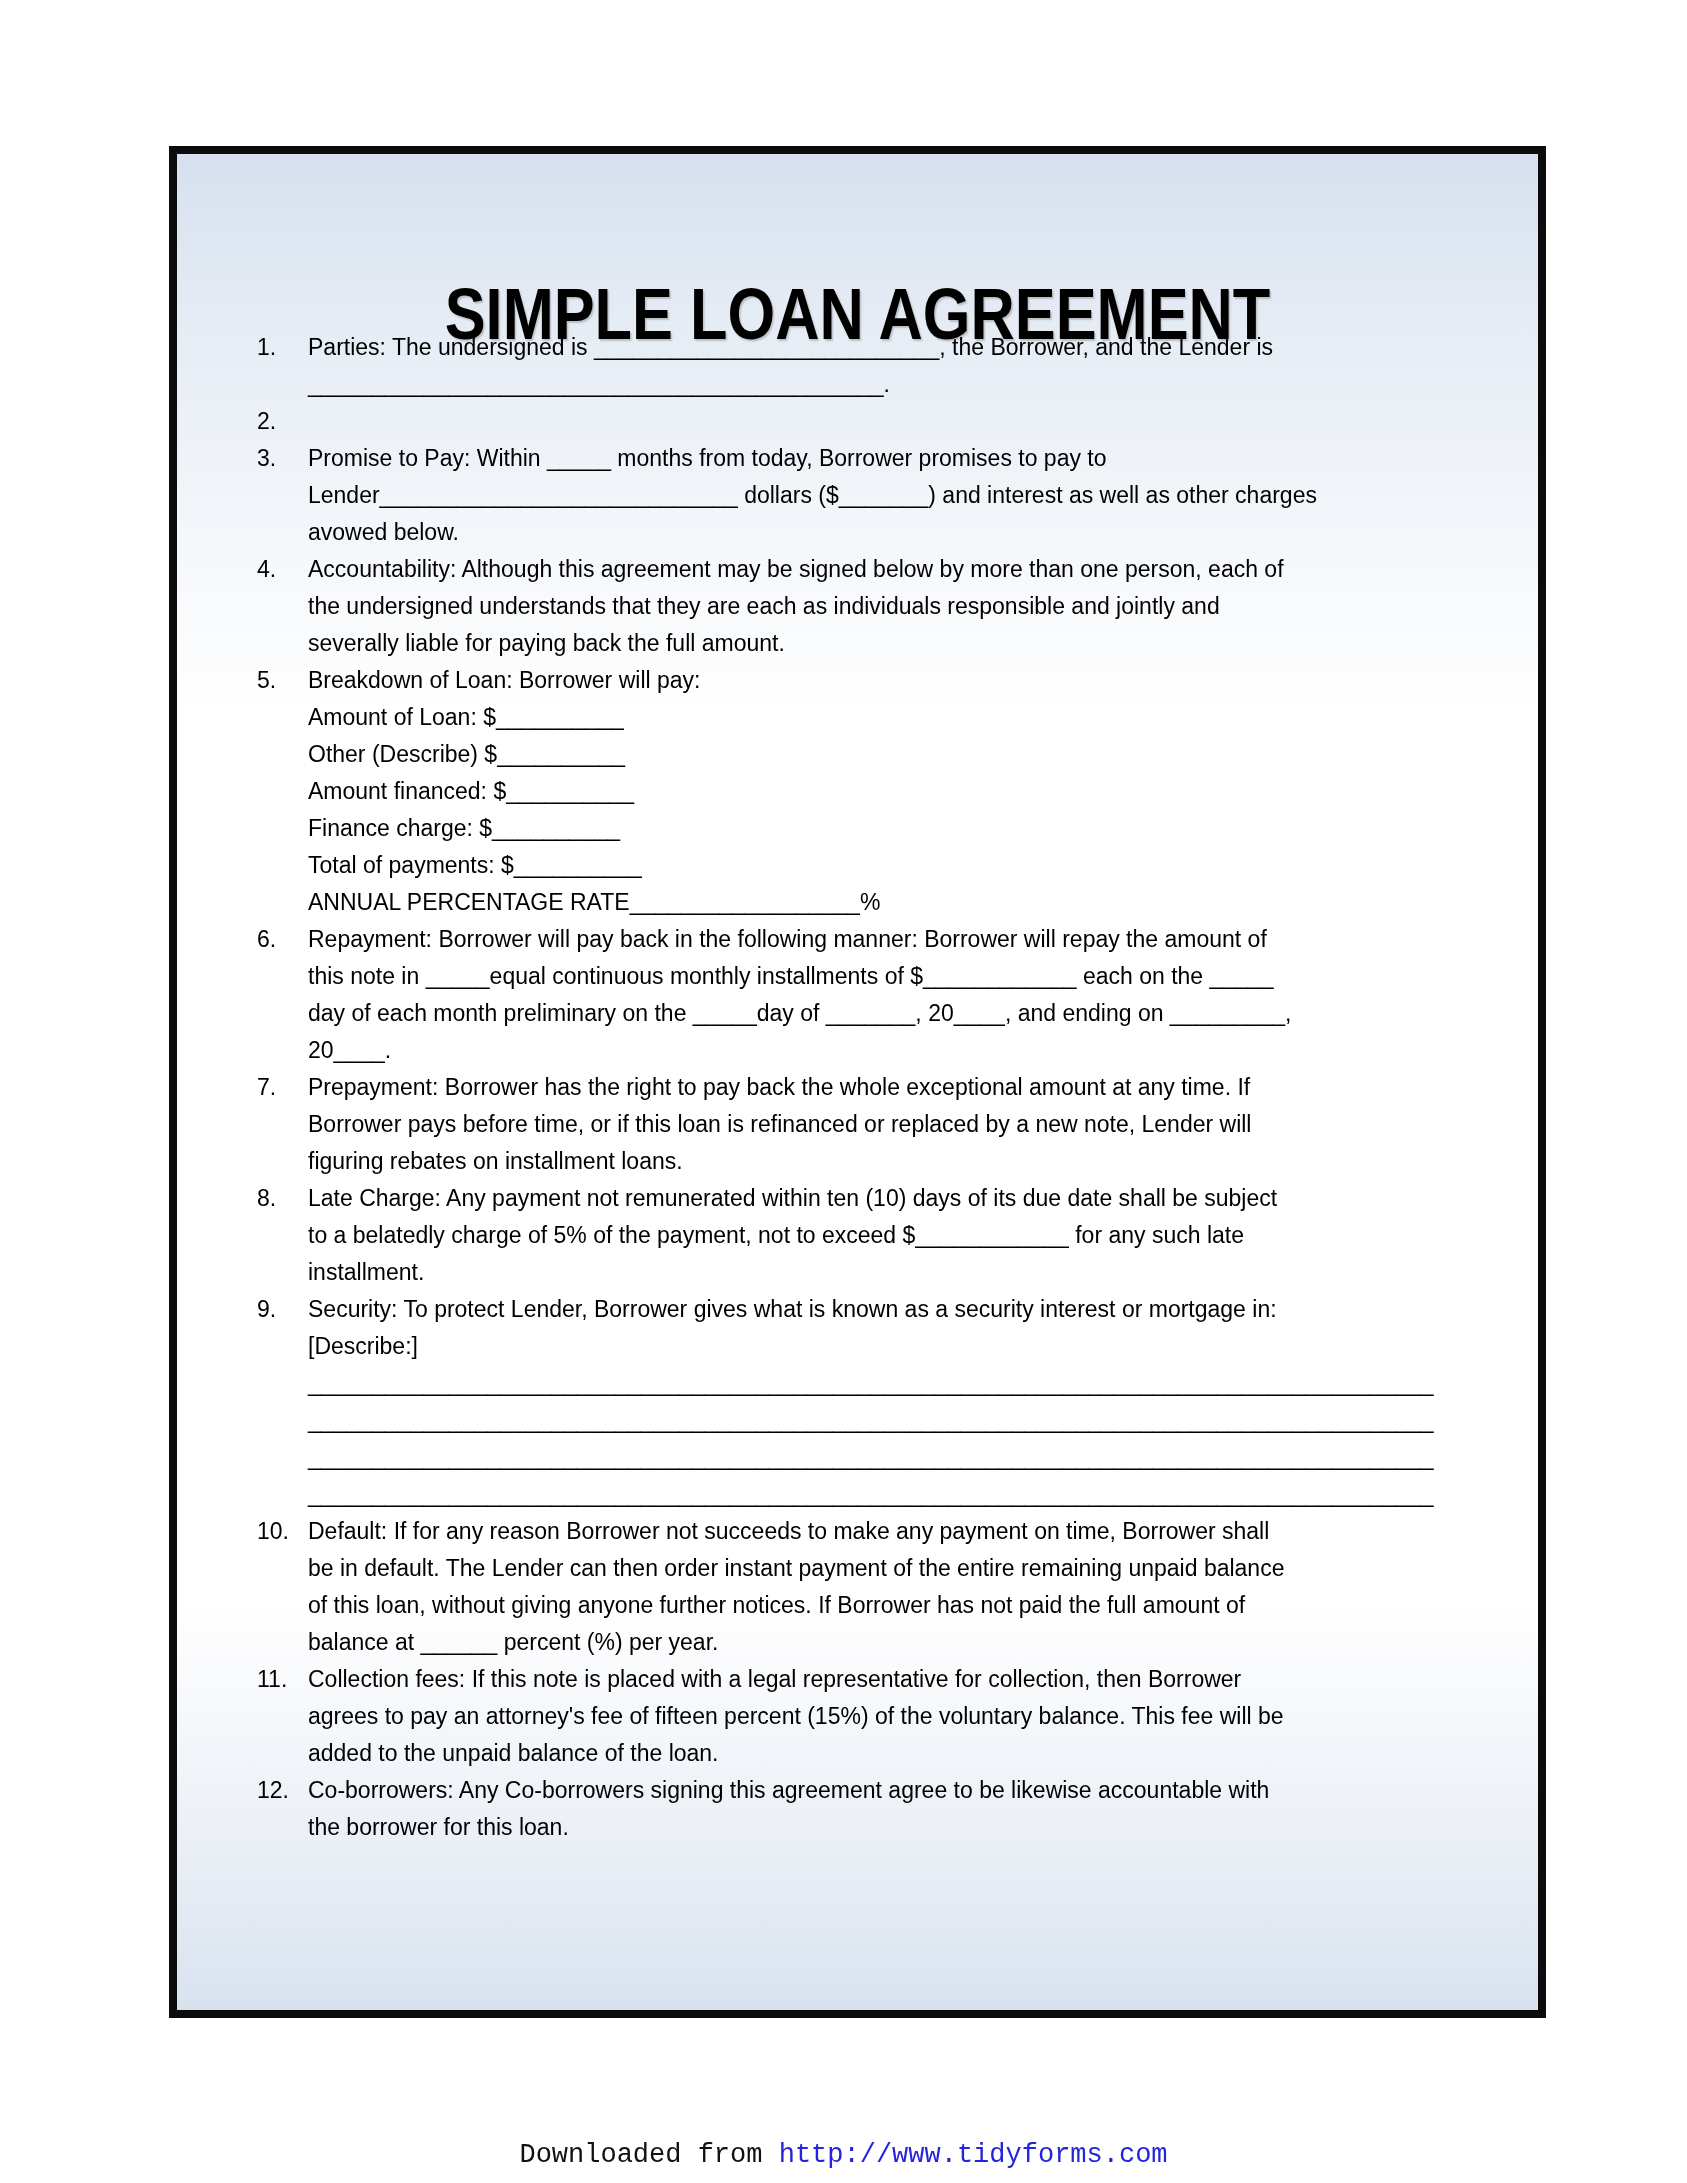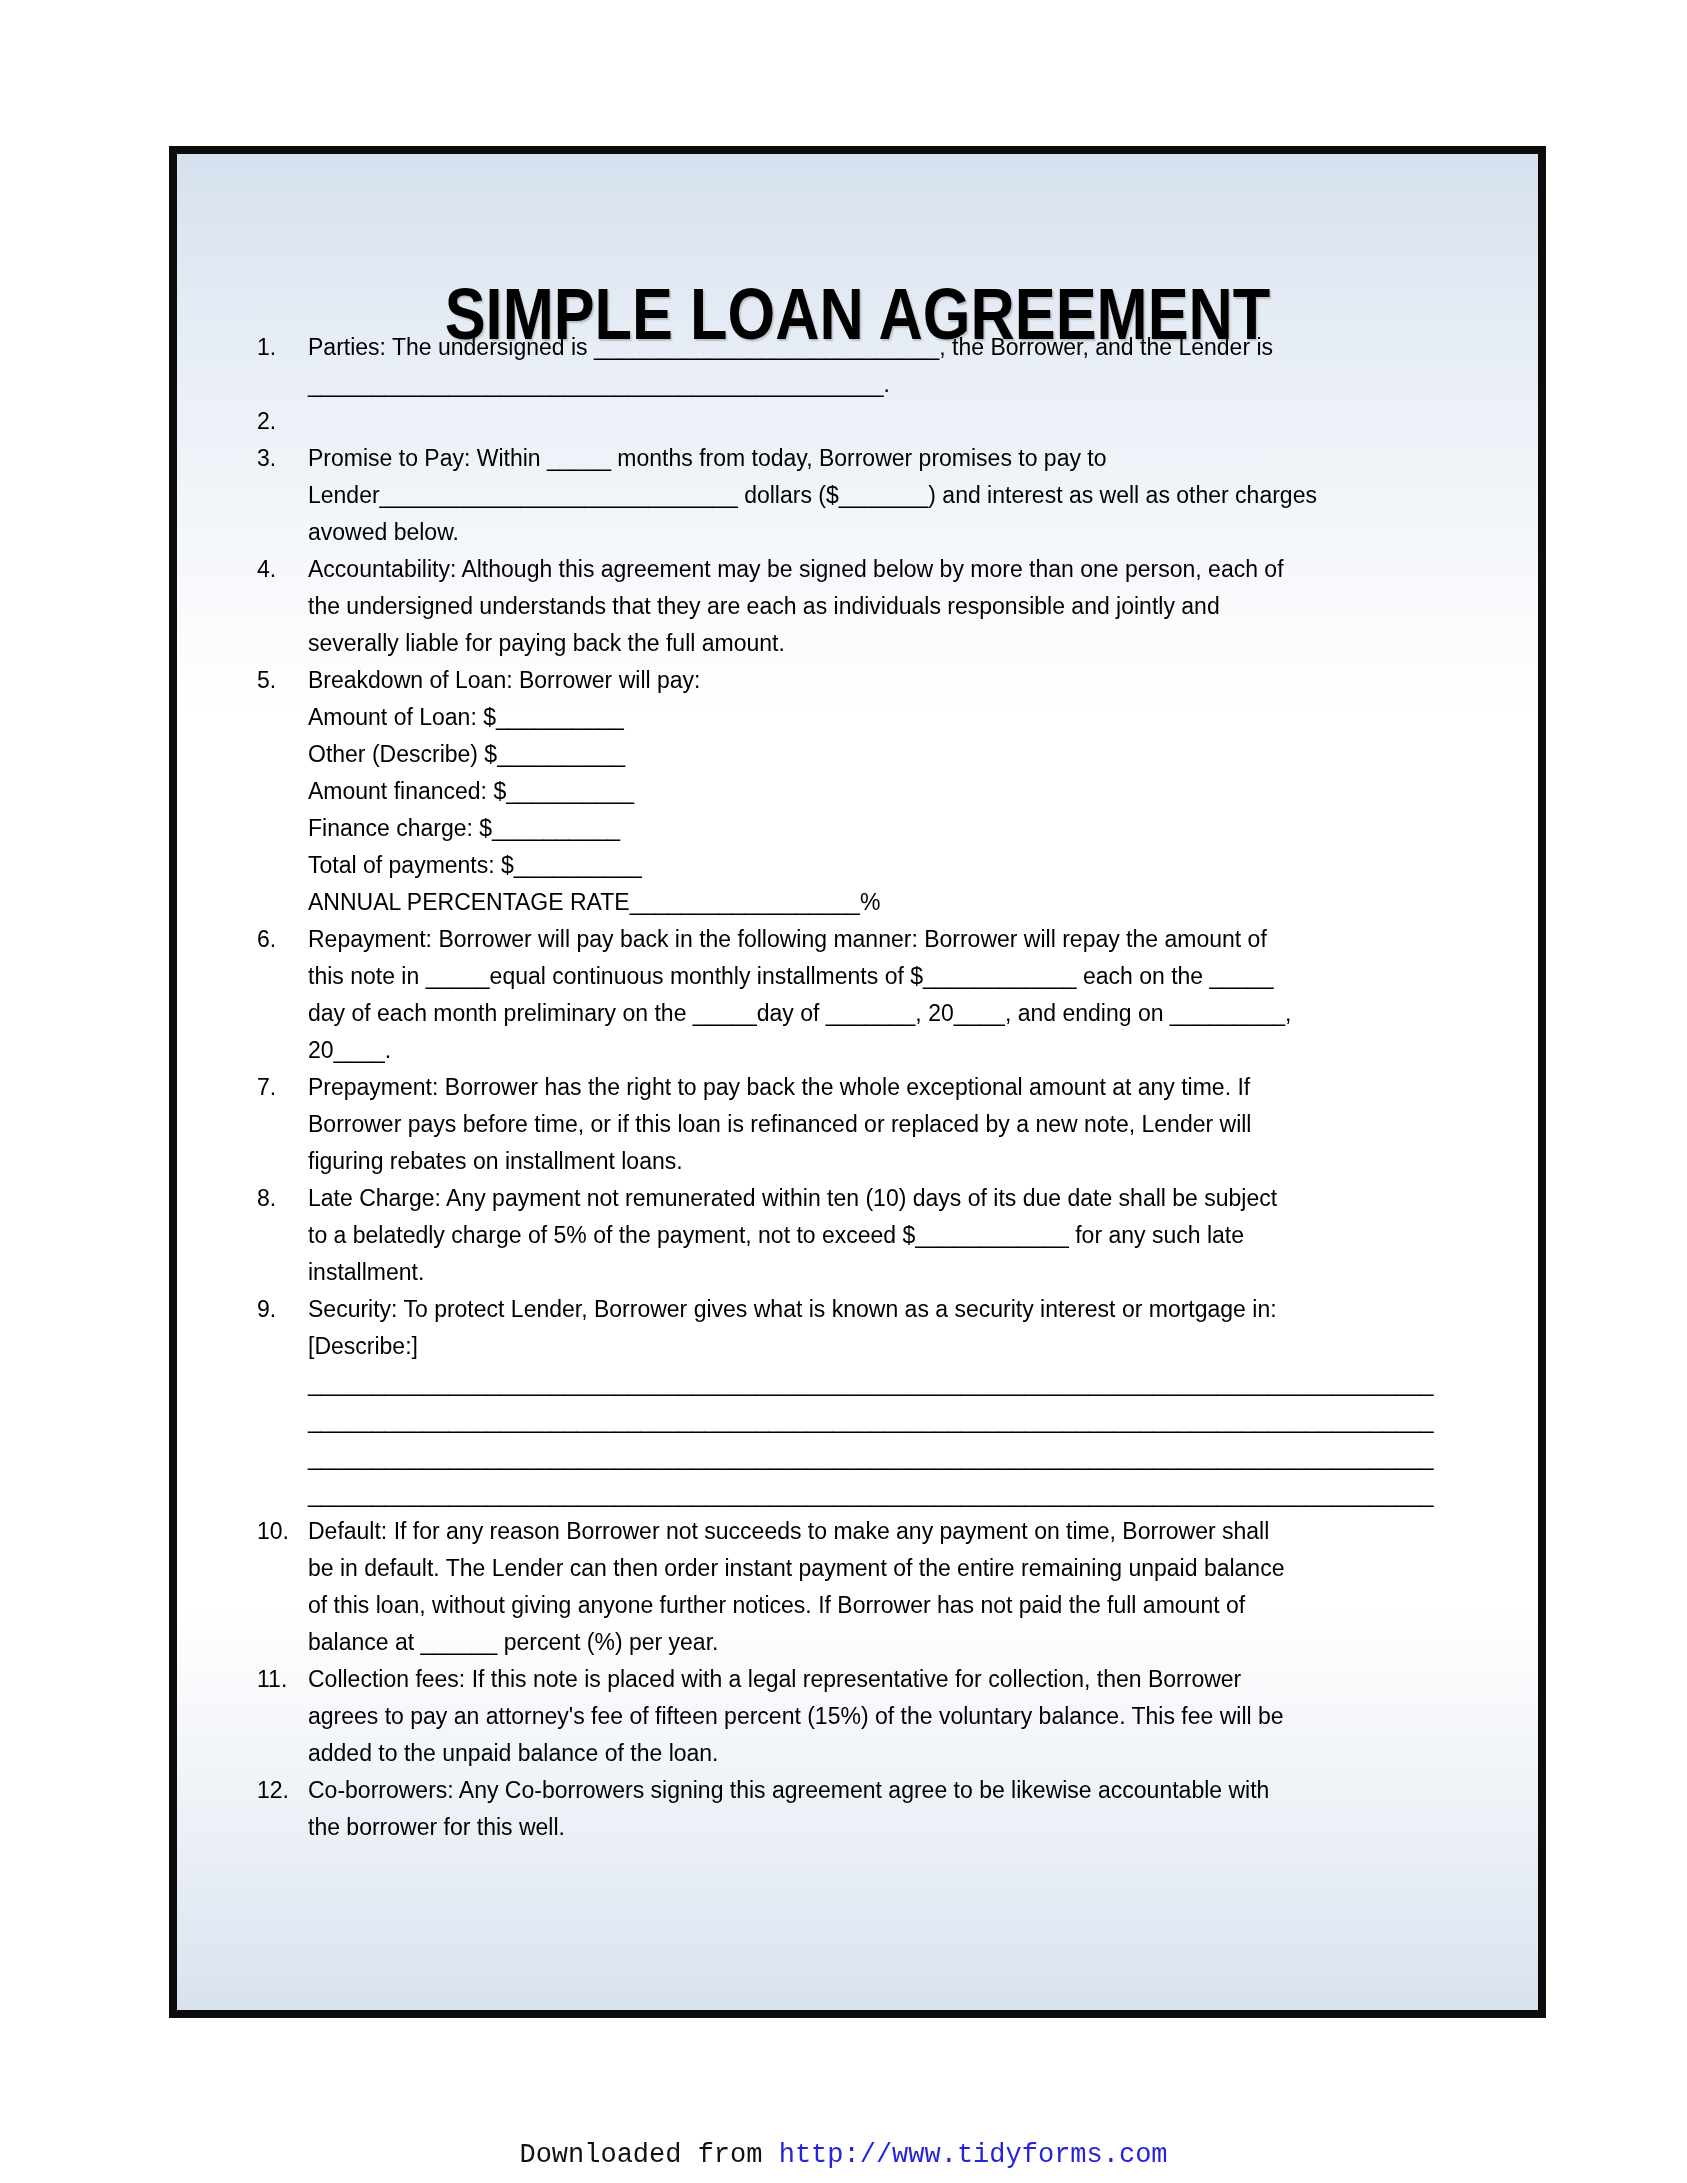--- a/index.html
+++ b/index.html
@@ -169,21 +169,21 @@
           <div class="line">Collection fees: If this note is placed with a legal representative for collection, then Borrower</div>
           <div class="line">agrees to pay an attorney's fee of fifteen percent (15%) of the voluntary balance. This fee will be</div>
           <div class="line">added to the unpaid balance of the loan.</div>
         </span>
   </div>
 
   <div class="item">
     <span class="num">12.</span>
     <span class="lines">
           <div class="line">Co-borrowers: Any Co-borrowers signing this agreement agree to be likewise accountable with</div>
-          <div class="line">the borrower for this well.</div>
+          <div class="line">the borrower for this loan.</div>
         </span>
   </div>
 </div>
 </div>
 
 <div class="page-footer">
   <span>Downloaded from </span><a>http://www.tidyforms.com</a>
 </div>
 
 

